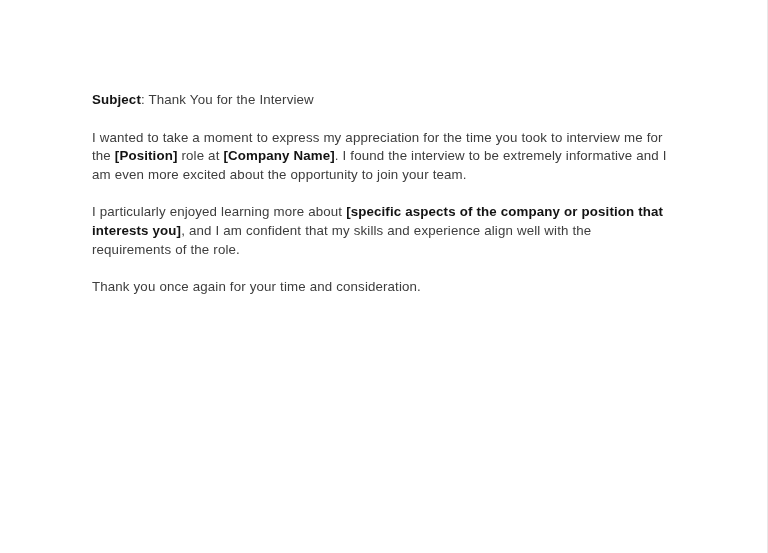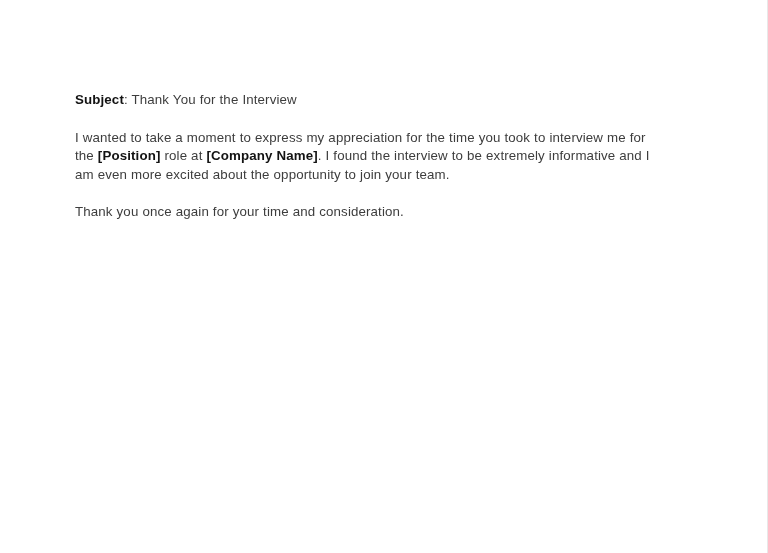--- a/index.html
+++ b/index.html
@@ -17,21 +17,21 @@
   .page {
     position: relative;
     width: 768px;
     height: 553px;
     background: #ffffff;
     box-sizing: border-box;
     border-right: 1px solid #e8e8e8;
   }
   .doc-body {
     position: absolute;
-    left: 75px;
+    left: 92px;
     top: 91px;
     width: 575px;
   }
   .para {
     font-size: 13.3px;
     line-height: 18.6px;
     color: #3d3d3d;
     margin: 0 0 19px 0;
     letter-spacing: 0.01em;
     text-align: left;
@@ -52,20 +52,21 @@
 <body>
 
 <div class="page">
   <div class="doc-body">
 
     <p class="para"><span class="b">Subject</span><span>: </span><span>Thank You for the Interview</span></p>
 
 
     <p class="para"><span>I wanted to take a moment to express my appreciation for the time you took to interview me for the </span><span class="b">[Position]</span><span> role at </span><span class="b">[Company Name]</span><span>. I found the interview to be extremely informative and I am even more excited about the opportunity to join your team.</span></p>
 
+    <p class="para"><span>I particularly enjoyed learning more about </span><span class="b">[specific aspects of the company or position that interests you]</span><span>, and I am confident that my skills and experience align well with the requirements of the role.</span></p>
 
 
 
     <p class="para">Thank you once again for your time and consideration.</p>
 
 
   </div>
 </div>
 
 </body></html>

